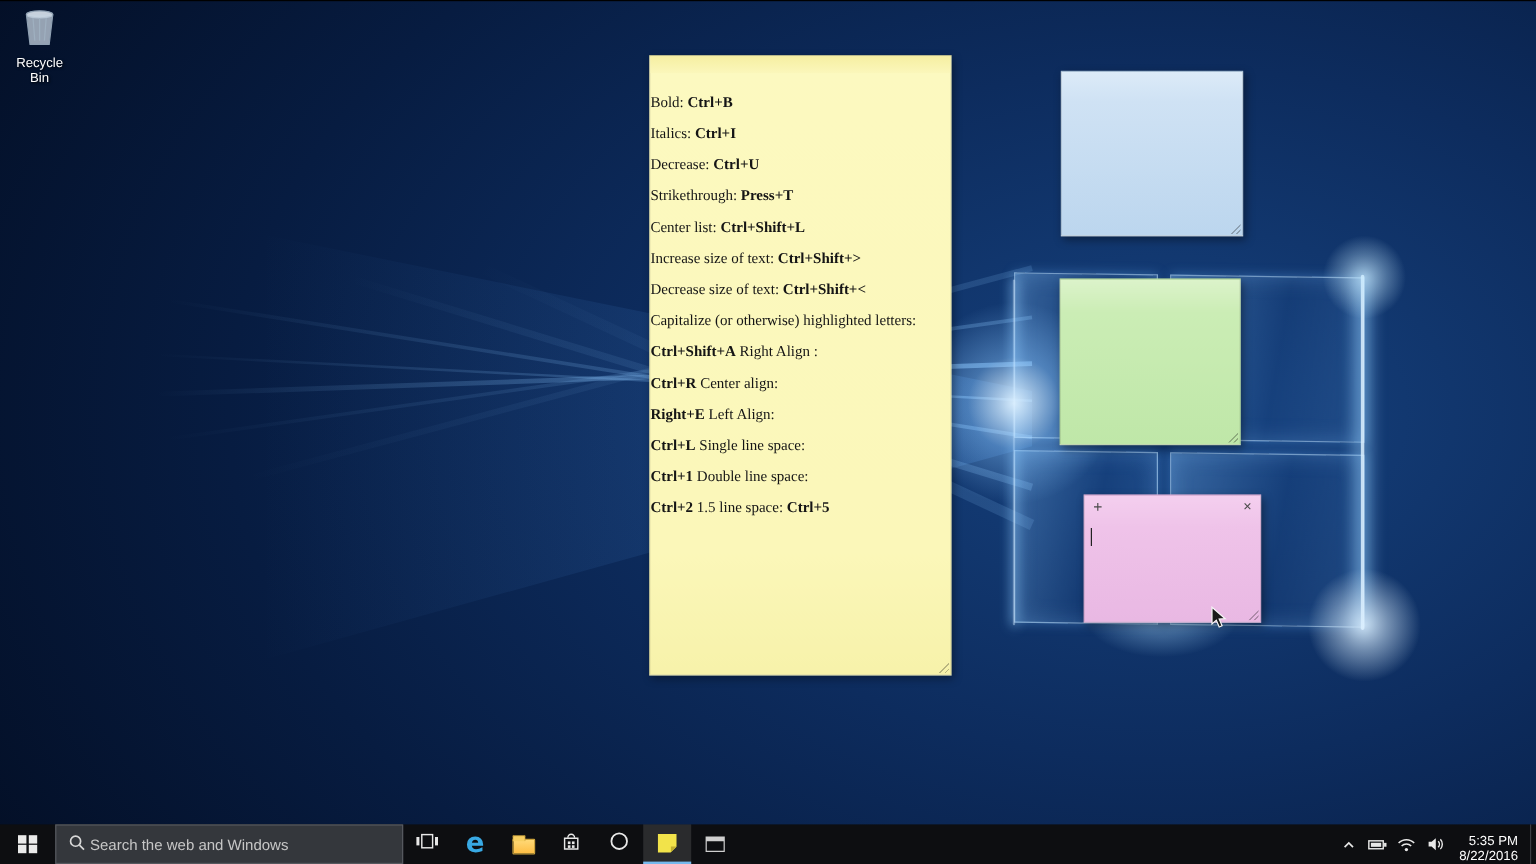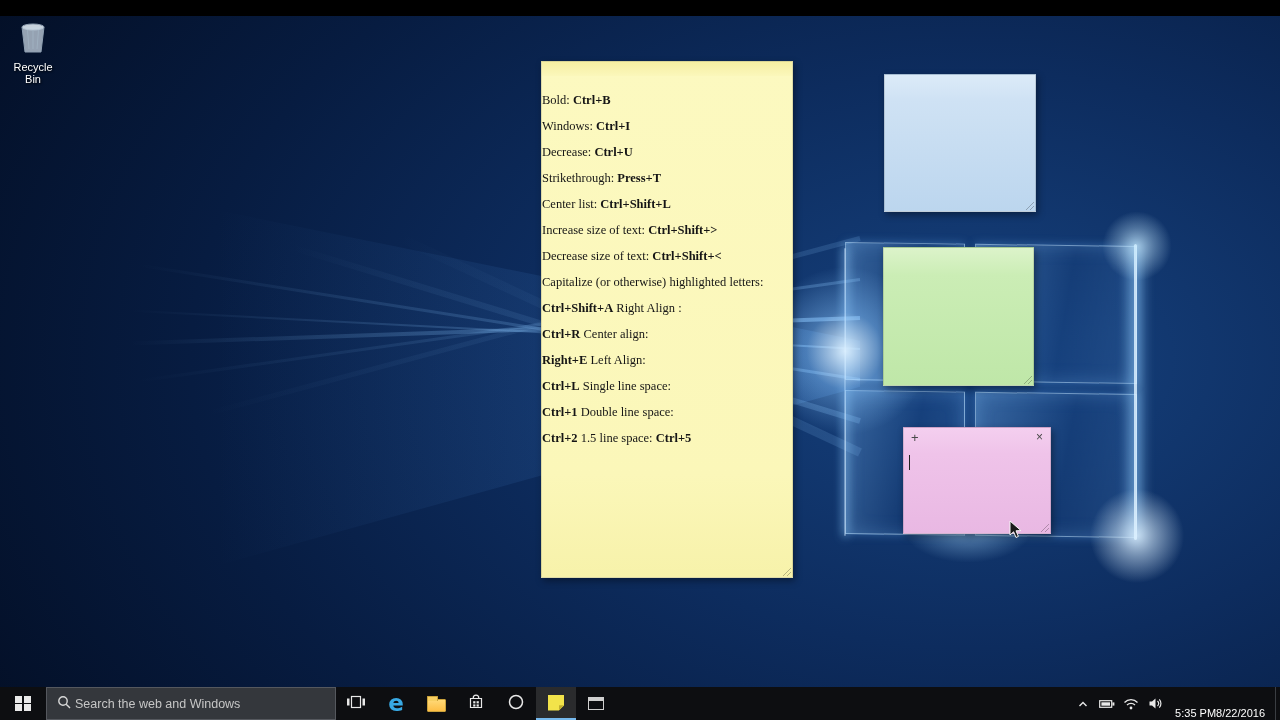--- a/index.html
+++ b/index.html
@@ -1,21 +1,21 @@
 <!DOCTYPE html>
 <html><head>
 <meta charset="utf-8">
 <style>
   * { margin:0; padding:0; box-sizing:border-box; }
   html,body { width:1280px; height:720px; overflow:hidden; background:#000;
               font-family:"Liberation Sans", sans-serif; }
   .screen { position:relative; width:1280px; height:720px; }
 
   
-  .desktop { position:absolute; left:0; top:16px; width:1280px; height:687px; overflow:hidden;
+  .desktop { position:absolute; left:0; top:1px; width:1280px; height:687px; overflow:hidden;
     background: radial-gradient(1150px 760px at 76% 50%, #16427f 0%, #0d2c5e 38%, #071c41 68%, #030e24 100%); }
   .fan { position:absolute; left:0; top:150px; width:860px; height:460px;
     background: linear-gradient(to left, rgba(80,150,230,0.22), rgba(80,150,230,0) 75%);
     clip-path: polygon(100% 38%, 0 0, 0 100%, 100% 48%); }
   .beam { position:absolute; transform-origin:100% 50%;
     background: linear-gradient(to left, rgba(140,200,255,0.55), rgba(140,200,255,0) 85%); }
   .b1 { left:0; top:300px; width:860px; height:4px; transform:rotate(-2deg); }
   .b2 { left:0; top:332px; width:860px; height:2px; transform:rotate(3deg); opacity:.8; }
   .b3 { left:0; top:362px; width:860px; height:3px; transform:rotate(9deg); opacity:.7; }
   .b4 { left:160px; top:402px; width:700px; height:6px; transform:rotate(17deg); opacity:.45; }
@@ -94,21 +94,21 @@
   .folder:before { content:""; position:absolute; left:-1px; top:-4px; width:9px; height:4px;
     background:#f7cf62; border:1px solid #caa23c; border-bottom:none; border-radius:1px 1px 0 0; }
   .sticky-ic { position:relative; width:16px; height:16px; background:#f2e34a;
     clip-path:polygon(0 0,100% 0,100% 68%,68% 100%,0 100%); }
   .sticky-ic:after { content:""; position:absolute; right:0; bottom:0; width:5.2px; height:5.2px;
     background:#bfae2e; clip-path:polygon(0 100%,100% 0,0 0); }
   .active-app { background:rgba(255,255,255,0.12); border-bottom:2px solid #76b9ed; }
   .appwin { width:16px; height:13px; border:1px solid #cfcfcf; border-top:4px solid #cfcfcf; }
   .tb-right { display:flex; align-items:stretch; }
   .tray-btn { display:flex; align-items:center; justify-content:center; width:24px; cursor:pointer; }
-  .clock { display:flex; flex-direction:row; justify-content:center; align-items:flex-end;
+  .clock { display:flex; flex-direction:column; justify-content:center; align-items:flex-end;
     padding:8px 10px 0 8px; color:#fff; font-size:11px; line-height:13px; cursor:pointer; text-align:right; }
   .show-desktop { width:5px; border-left:1px solid #3a3d42; cursor:pointer; }
 </style>
 </head>
 <body>
 
 <div class="screen">
 
   <div class="desktop">
     <div class="fan"></div>
@@ -140,21 +140,21 @@
           <path d="M9.5 8 L11 27 M15 8 L15 27 M20.5 8 L19 27" stroke="#9fb0c0" fill="none"></path>
         </svg>
       </span>
       <div class="lbl">Recycle Bin</div>
     </div>
 
     <div class="note note-main">
       <div class="hdr"></div>
       <div class="content">
           <div class="para"><span>Bold: </span><span class="b">Ctrl+B</span></div>
-          <div class="para"><span>Windows: </span><span class="b">Ctrl+I</span></div>
+          <div class="para"><span>Italics: </span><span class="b">Ctrl+I</span></div>
           <div class="para"><span>Decrease: </span><span class="b">Ctrl+U</span></div>
           <div class="para"><span>Strikethrough: </span><span class="b">Press+T</span></div>
           <div class="para"><span>Center list: </span><span class="b">Ctrl+Shift+L</span></div>
           <div class="para"><span>Increase size of text: </span><span class="b">Ctrl+Shift+&gt;</span></div>
           <div class="para"><span>Decrease size of text: </span><span class="b">Ctrl+Shift+&lt;</span></div>
           <div class="para"><span>Capitalize (or otherwise) highlighted letters:</span></div>
           <div class="para"><span class="b">Ctrl+Shift+A</span><span> Right Align :</span></div>
           <div class="para"><span class="b">Ctrl+R</span><span> Center align:</span></div>
           <div class="para"><span class="b">Right+E</span><span> Left Align:</span></div>
           <div class="para"><span class="b">Ctrl+L</span><span> Single line space:</span></div>

